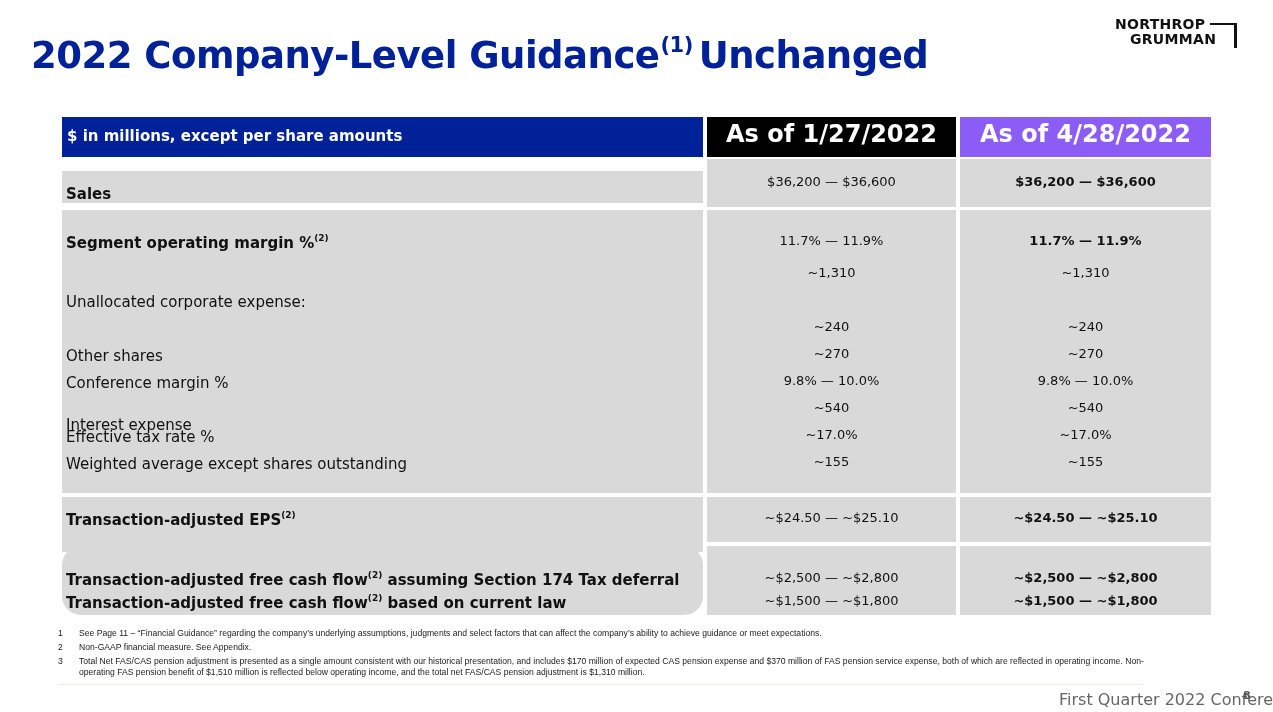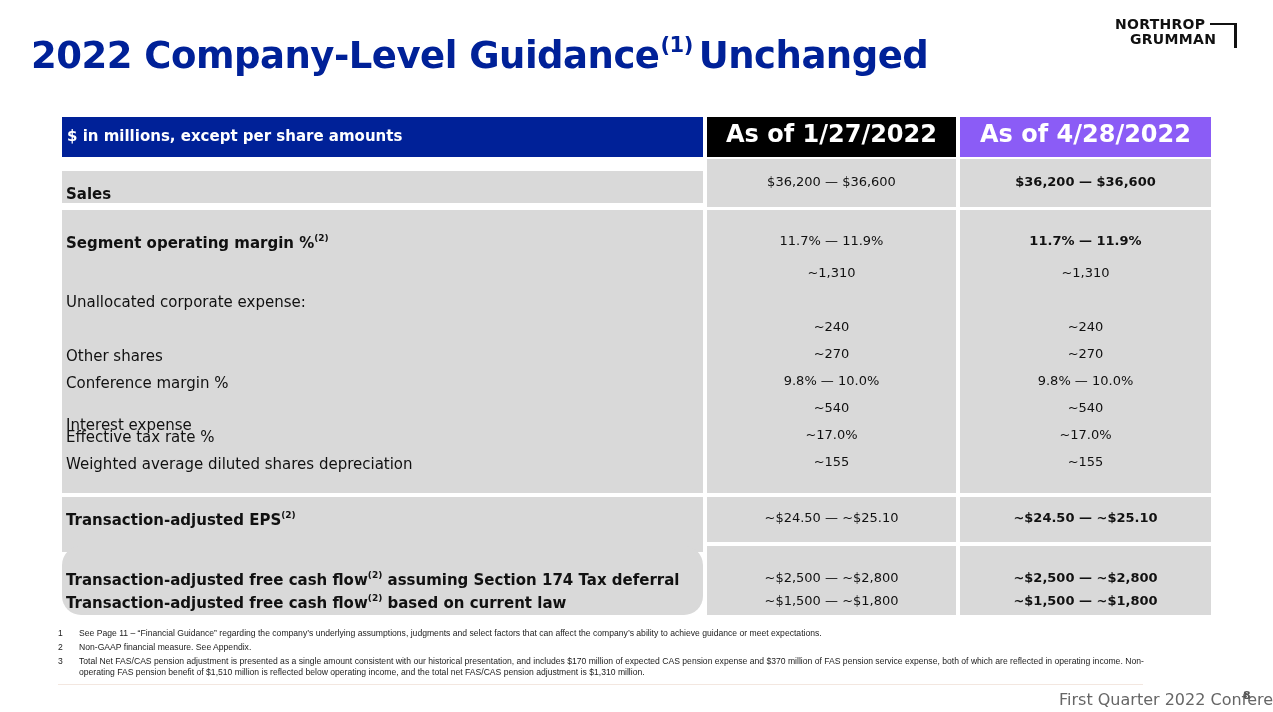--- a/index.html
+++ b/index.html
@@ -73,21 +73,21 @@
   </div>
 
   <div class="row" style="top:93px;height:283px;width:1150px;">
     <div class="cell c1 grey" style="height:283px;">
       <span class="lbl b" style="top:23px;"><span>Segment operating margin %</span><sup class="fn">(2)</sup></span>
       <span class="lbl" style="top:83px;">Unallocated corporate expense:</span>
       <span class="lbl" style="top:137px;">Other shares</span>
       <span class="lbl" style="top:164px;">Conference margin %</span>
       <span class="lbl" style="top:191px;margin-top:15px;">Interest expense</span>
       <span class="lbl" style="top:218px;">Effective tax rate %</span>
-      <span class="lbl" style="top:245px;">Weighted average diluted shares depreciation</span>
+      <span class="lbl" style="top:245px;">Weighted average except shares outstanding</span>
     </div>
     <div class="cell c2 grey" style="height:283px;">
       <span class="val" style="top:23px;">11.7% — 11.9%</span>
       <span class="val" style="top:55px;">~1,310</span>
       <span class="val" style="top:109px;">~240</span>
       <span class="val" style="top:136px;">~270</span>
       <span class="val" style="top:163px;">9.8% — 10.0%</span>
       <span class="val" style="top:190px;">~540</span>
       <span class="val" style="top:217px;">~17.0%</span>
       <span class="val" style="top:244px;">~155</span>

